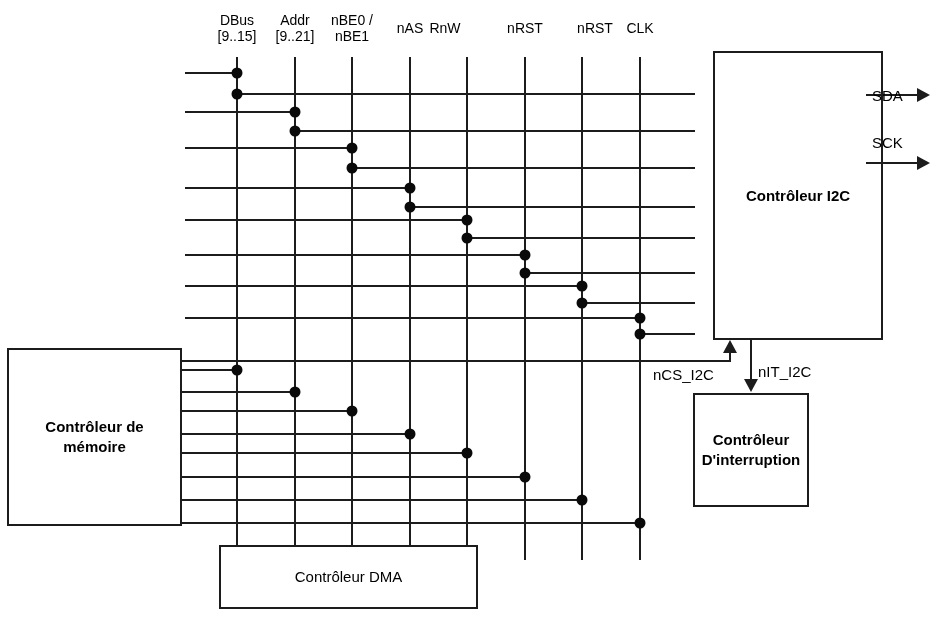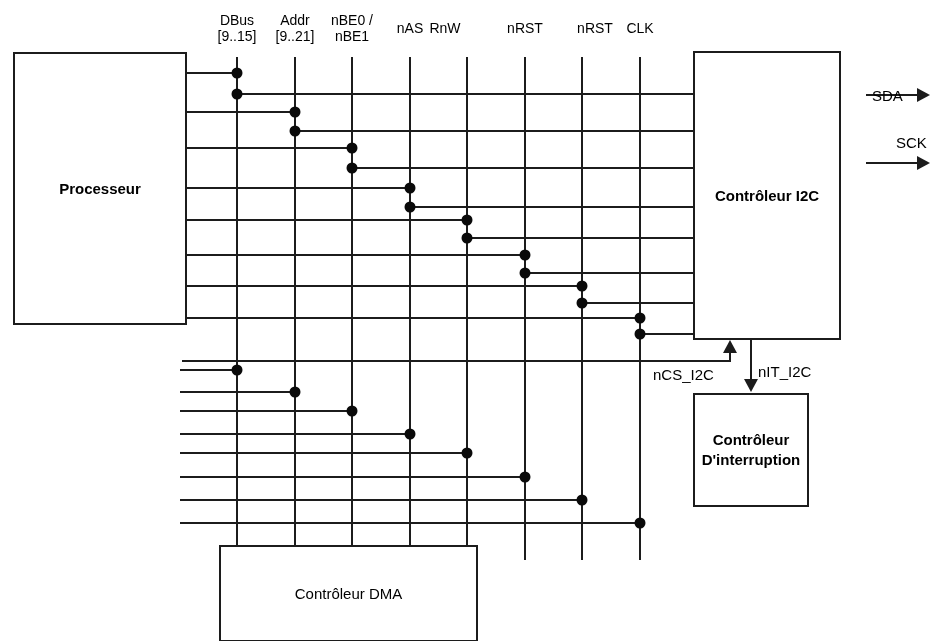--- a/index.html
+++ b/index.html
@@ -38,31 +38,32 @@
   .sig-label { position: absolute; font-size: 15px; line-height: 17px; white-space: nowrap; }
   .arrow { position: absolute; width: 0; height: 0; }
   .arrow-right { border-left: 13px solid #1c1c1c; border-top: 7px solid transparent; border-bottom: 7px solid transparent; }
   .arrow-up    { border-bottom: 13px solid #1c1c1c; border-left: 7px solid transparent; border-right: 7px solid transparent; }
   .arrow-down  { border-top: 13px solid #1c1c1c; border-left: 7px solid transparent; border-right: 7px solid transparent; }
 </style>
 </head>
 <body>
 
 <div id="canvas" style="width: 936px; height: 641px;">
-    <div class="box" style="left: 13px; top: 52px; width: 174px; height: 273px;">
-      <span class="box-label bold">Processeur</span>
+    <div class="box" style="left: 7px; top: 348px; width: 175px; height: 178px;">
+      <span class="box-label bold">Contrôleur de
+mémoire</span>
     </div>
-    <div class="box" style="left: 693px; top: 51px; width: 148px; height: 289px;">
+    <div class="box" style="left: 713px; top: 51px; width: 170px; height: 289px;">
       <span class="box-label bold">Contrôleur I2C</span>
     </div>
     <div class="box" style="left: 693px; top: 393px; width: 116px; height: 114px;">
       <span class="box-label bold">Contrôleur
 D'interruption</span>
     </div>
-    <div class="box" style="left: 219px; top: 545px; width: 259px; height: 97px;">
+    <div class="box" style="left: 219px; top: 545px; width: 259px; height: 64px;">
       <span class="box-label">Contrôleur DMA</span>
     </div>
     <div class="vline" style="left: 236px; top: 57px; height: 488px;"></div>
     <div class="bus-label" style="left: 237px; top: 28px;">DBus
 [9..15]</div>
     <div class="vline" style="left: 294px; top: 57px; height: 488px;"></div>
     <div class="bus-label" style="left: 295px; top: 28px;">Addr
 [9..21]</div>
     <div class="vline" style="left: 351px; top: 57px; height: 488px;"></div>
     <div class="bus-label" style="left: 352px; top: 28px;">nBE0 /
@@ -123,21 +124,21 @@
     <div class="dot" style="left: 525px; top: 477px;"></div>
     <div class="hline" style="left: 180px; top: 499px; width: 402px;"></div>
     <div class="dot" style="left: 582px; top: 500px;"></div>
     <div class="hline" style="left: 180px; top: 522px; width: 460px;"></div>
     <div class="dot" style="left: 640px; top: 523px;"></div>
     <div class="hline" style="left: 866px; top: 94px; width: 53px;"></div>
     <div class="arrow arrow-right" style="left: 917px; top: 88px;"></div>
     <div class="sig-label" style="left: 872px; top: 68px; margin-top: 19px;">SDA</div>
     <div class="hline" style="left: 866px; top: 162px; width: 53px;"></div>
     <div class="arrow arrow-right" style="left: 917px; top: 156px;"></div>
-    <div class="sig-label" style="left: 896px; top: 134px;">SCK</div>
+    <div class="sig-label" style="left: 872px; top: 134px;">SCK</div>
     <div class="hline" style="left: 182px; top: 360px; width: 549px;"></div>
     <div class="vline" style="left: 729px; top: 351px; height: 10px;"></div>
     <div class="arrow arrow-up" style="left: 723px; top: 340px;"></div>
     <div class="sig-label" style="left: 653px; top: 366px;">nCS_I2C</div>
     <div class="vline" style="left: 750px; top: 340px; height: 41px;"></div>
     <div class="arrow arrow-down" style="left: 744px; top: 379px;"></div>
     <div class="sig-label" style="left: 758px; top: 363px;">nIT_I2C</div>
   </div>
 
 </body></html>

